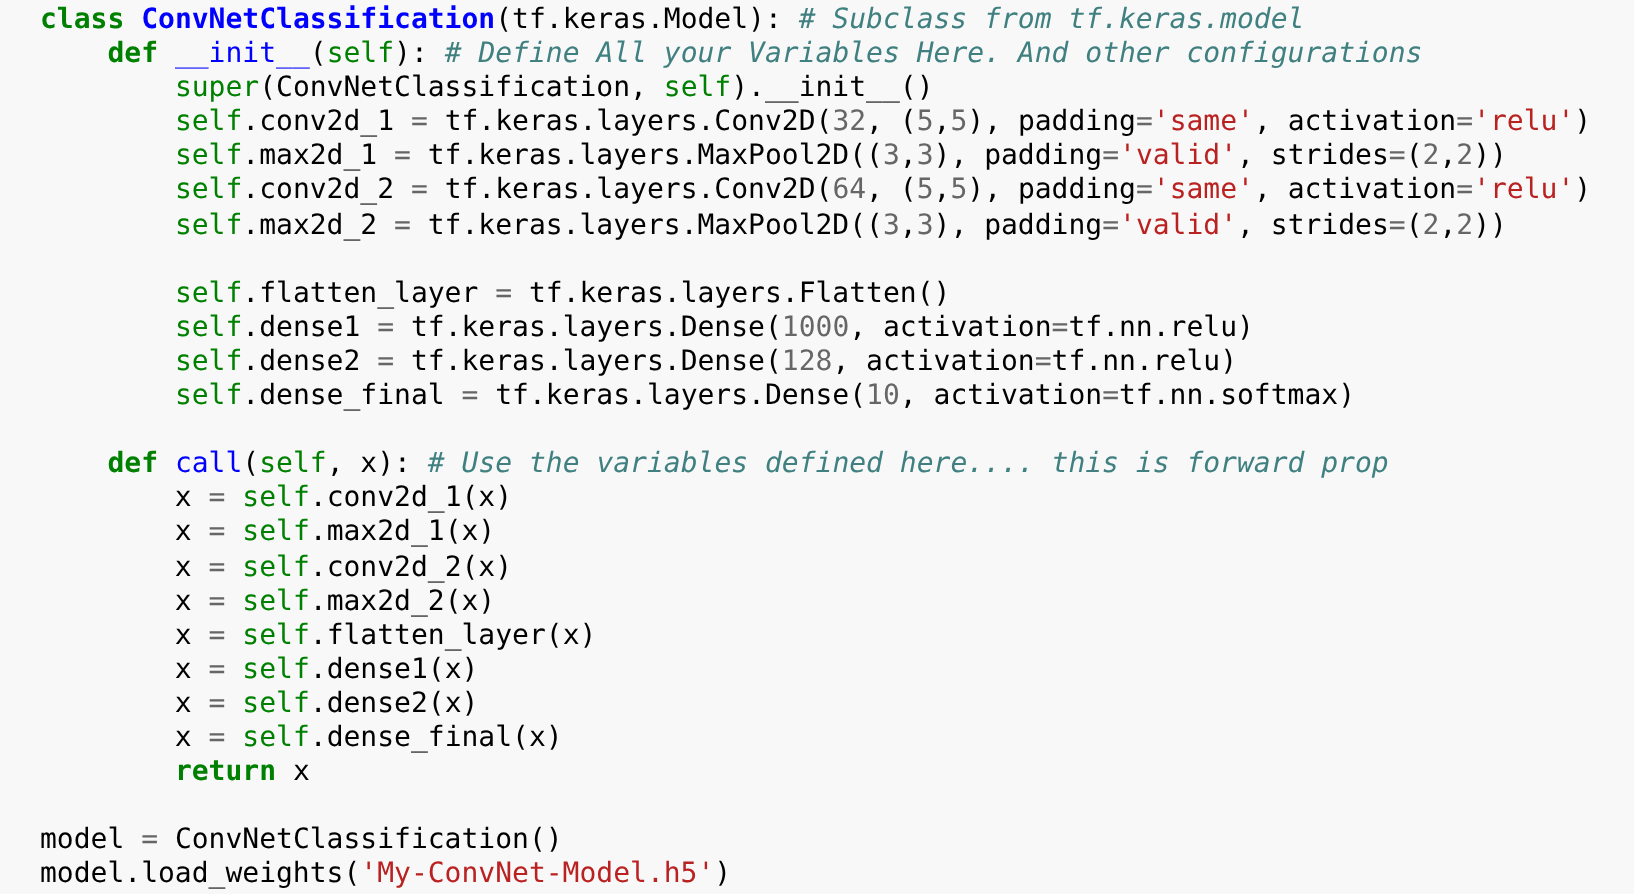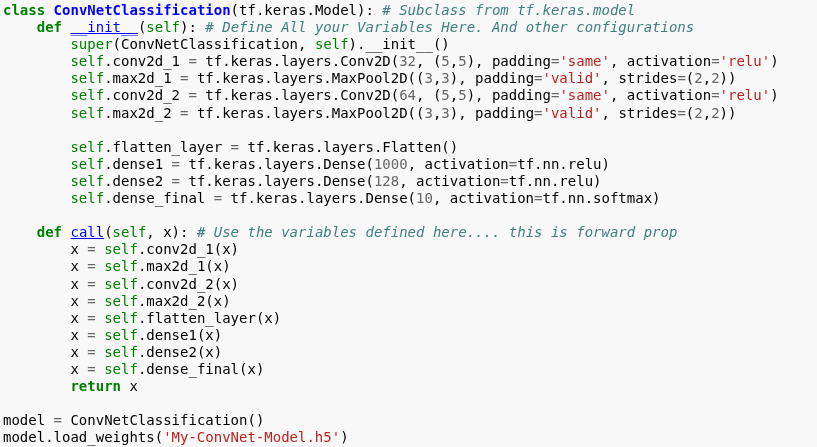--- a/index.html
+++ b/index.html
@@ -9,34 +9,34 @@
   body {
     width: 817px;
     height: 447px;
     background: var(--c-bg, #f8f8f8);
     overflow: hidden;
   }
   .code-block {
     box-sizing: border-box;
     width: 817px;
     height: 447px;
-    padding: 2px 0 0 3px;
+    padding: 2px 0 0 20px;
     font-family: "DejaVu Sans Mono", monospace;
     font-size: 14px;
     line-height: 17.1px;
     white-space: pre;
     overflow: hidden;
     color: var(--c-pl, #000);
   }
   .line {
     height: 17.1px;
   }
   .tok-kw  { color: var(--c-kw);  font-weight: bold; }
   .tok-cls { color: var(--c-cls); font-weight: bold; }
-  .tok-fn  { color: var(--c-fn); text-decoration: underline; }
+  .tok-fn  { color: var(--c-fn); }
   .tok-bi  { color: var(--c-bi); }
   .tok-str { color: var(--c-str); }
   .tok-com { color: var(--c-com); font-style: italic; }
   .tok-num { color: var(--c-num); text-align: center; }
   .tok-op  { color: var(--c-op); }
   .tok-pl  { color: var(--c-pl); }
 </style>
 </head>
 <body>
 

